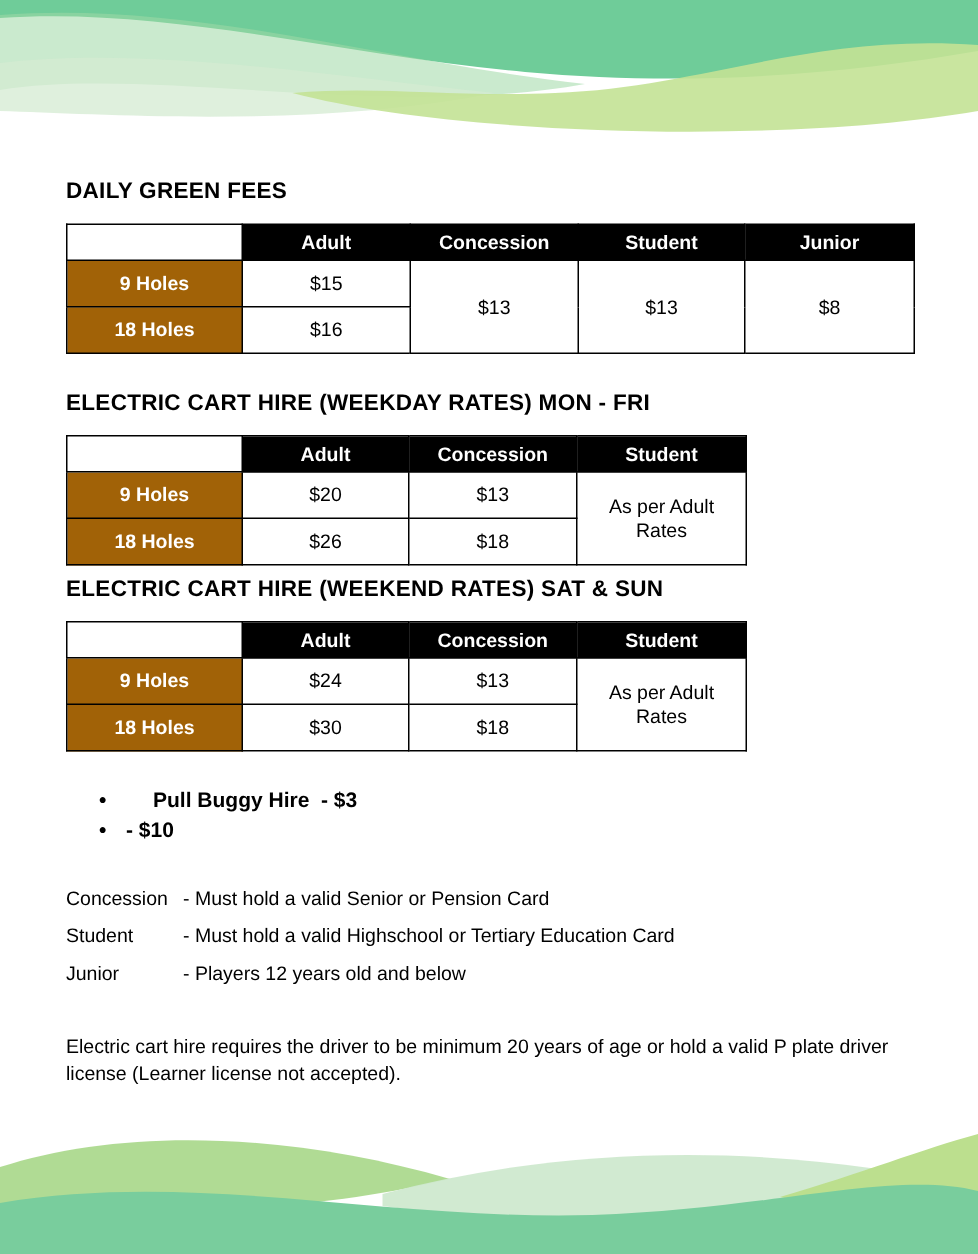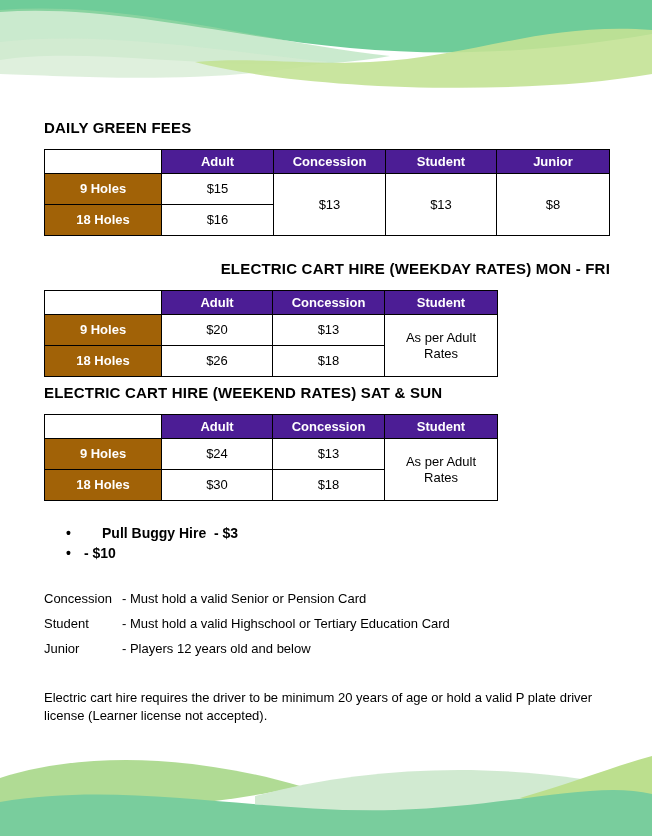--- a/index.html
+++ b/index.html
@@ -32,40 +32,40 @@
     width: 566px;
   }
   .section-heading {
     font-size: 15px;
     line-height: 16px;
     font-weight: bold;
     letter-spacing: 0.2px;
     margin: 0;
   }
   #heading-green-fees   { margin-top: 120px; }
-  #heading-weekday      { margin-top: 25px; text-align: right; }
+  #heading-weekday      { margin-top: 25px; }
   #heading-weekend      { margin-top: 8px; }
 
   table.fees-table {
     border-collapse: collapse;
     table-layout: fixed;
     margin-top: 13px;
   }
   table.fees-table.wide   { width: 565px; }
   table.fees-table.narrow { width: 453px; }
   .fees-table th, .fees-table td {
     border: 1.5px solid #000000;
     text-align: center;
     vertical-align: middle;
     padding: 0 4px;
     font-size: 13px;
     line-height: 16px;
   }
   .fees-table th {
-    background: #4c1d95;
+    background: #000000;
     color: #ffffff;
     font-weight: bold;
     height: 23px;
   }
   .fees-table th.blank {
     background: #ffffff;
   }
   .fees-table td { height: 30px; }
   .fees-table td.row-label {
     background: #a16207;

